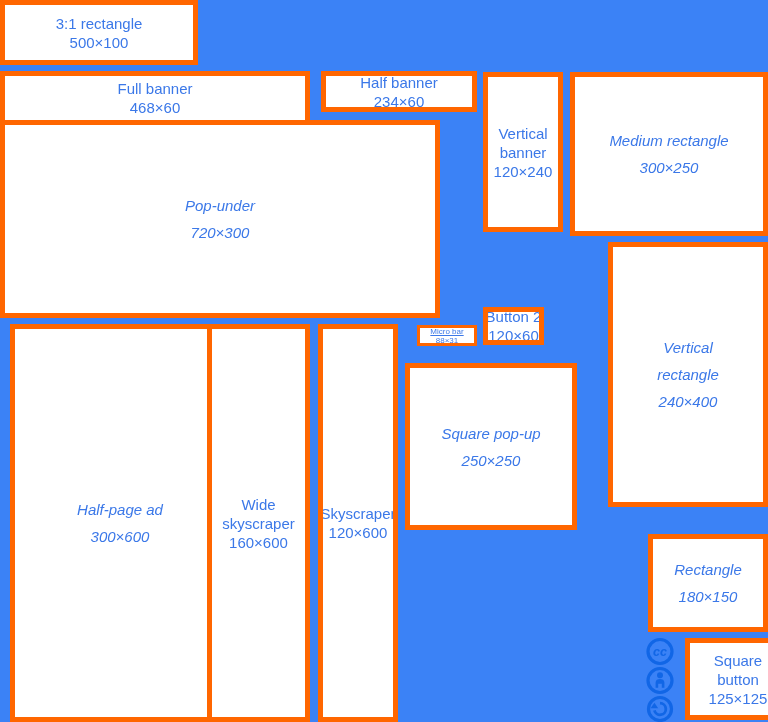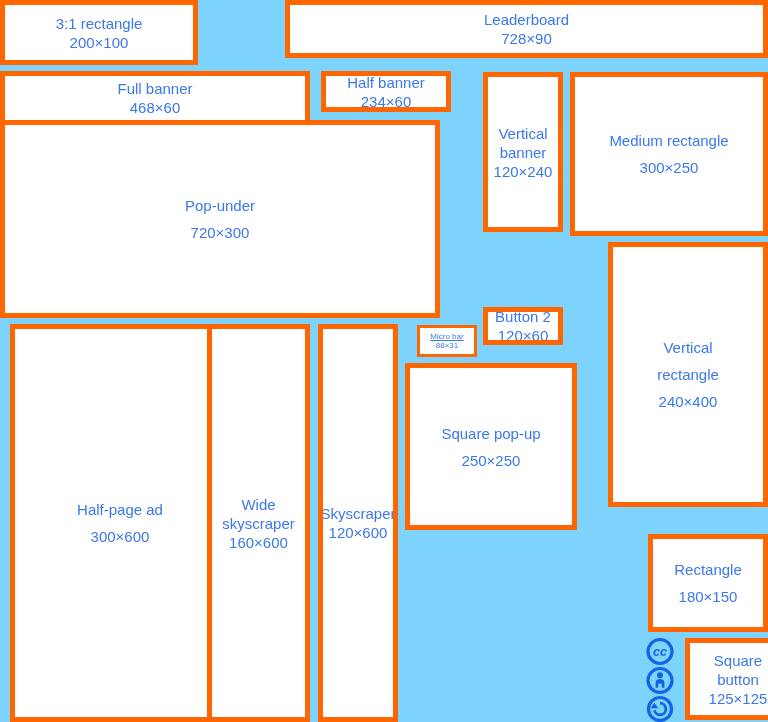--- a/index.html
+++ b/index.html
@@ -1,73 +1,69 @@
 <!DOCTYPE html>
 <html><head>
 <meta charset="utf-8">
 <style>
   html,body{margin:0;padding:0;background:#000;}
   #canvas{
     position:relative;
     width:768px;height:722px;
-    background:#7dd3fc;
+    background:#3b82f6;
     overflow:hidden;
     font-family:"Liberation Sans", sans-serif;
   }
   .box{
     position:absolute;
     box-sizing:border-box;
     background:#fff;
     border:5px solid #ff6600;
     color:#3b78e8;
     display:flex;
     flex-direction:column;
     align-items:center;
     justify-content:center;
     text-align:center;
     font-size:15px;
     overflow:hidden;
   }
   .box .line{white-space:nowrap;}
   .tight .line{line-height:19px;}
-  .loose .line{line-height:27px;}
+  .loose .line{line-height:27px;font-style:italic;}
   .micro{border-width:3px;font-size:8px;}
   .micro .line{line-height:9px;}
   .micro .underlined{text-decoration:underline;}
   #license-icons{
     position:absolute;
     left:645px;top:637px;
     width:30px;
     display:flex;flex-direction:column;
     gap:0;
     font-style:italic;
   }
   #license-icons svg{display:block;}
 </style>
 </head>
 <body>
 
 <div id="canvas">
 
   <div class="box tight" style="left:0;top:0;width:198px;height:65px">
     <div class="line">3:1 rectangle</div>
-    <div class="line">200×100</div>
+    <div class="line">500×100</div>
   </div>
 
-  <div class="box tight" style="left:285px;top:0;width:483px;height:58px">
-    <div class="line">Leaderboard</div>
-    <div class="line">728×90</div>
-  </div>
 
   <div class="box tight" style="left:0;top:71px;width:310px;height:54px">
     <div class="line">Full banner</div>
     <div class="line">468×60</div>
   </div>
 
-  <div class="box tight" style="left:321px;top:71px;width:130px;height:41px">
+  <div class="box tight" style="left:321px;top:71px;width:156px;height:41px">
     <div class="line">Half banner</div>
     <div class="line">234×60</div>
   </div>
 
   <div class="box tight" style="left:483px;top:72px;width:80px;height:160px">
     <div class="line">Vertical</div>
     <div class="line">banner</div>
     <div class="line">120×240</div>
   </div>
 
@@ -75,26 +71,26 @@
     <div class="line">Medium rectangle</div>
     <div class="line">300×250</div>
   </div>
 
   <div class="box loose" style="left:0;top:120px;width:440px;height:198px">
     <div class="line">Pop-under</div>
     <div class="line">720×300</div>
   </div>
 
 
-  <div class="box tight" style="left:483px;top:307px;width:80px;height:38px">
+  <div class="box tight" style="left:483px;top:307px;width:61px;height:38px">
     <div class="line">Button 2</div>
     <div class="line">120×60</div>
   </div>
 
-  <div class="box micro" style="left:417px;top:325px;width:60px;height:32px">
+  <div class="box micro" style="left:417px;top:325px;width:60px;height:21px">
     <div class="line underlined">Micro bar</div>
     <div class="line">88×31</div>
   </div>
 
   <div class="box loose" style="left:405px;top:363px;width:172px;height:167px">
     <div class="line">Square pop-up</div>
     <div class="line">250×250</div>
   </div>
 
   <div class="box loose" style="left:608px;top:242px;width:160px;height:265px">

